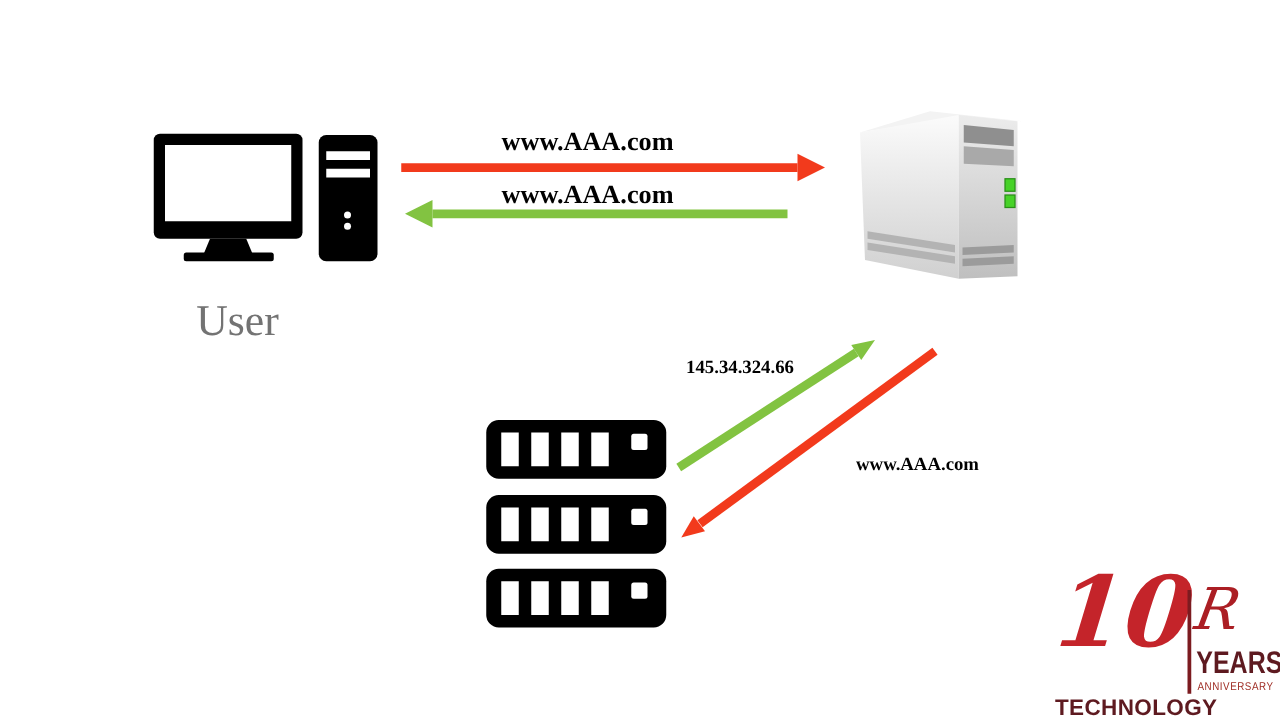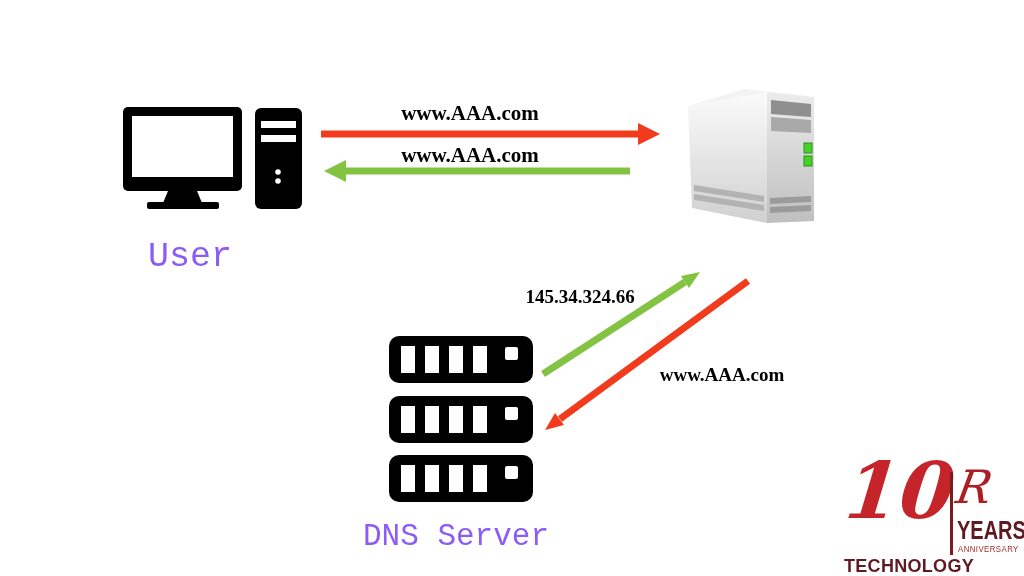--- a/index.html
+++ b/index.html
@@ -3,22 +3,22 @@
 <meta charset="utf-8">
 <style>
   html,body{margin:0;padding:0;background:#ffffff;}
   body{width:1024px;height:576px;overflow:hidden;font-family:"DejaVu Sans",sans-serif;}
   .stage{position:relative;width:996px;height:576px;background:#ffffff;}
   .stage svg{position:absolute;left:0;top:0;}
 
   .lbl{position:absolute;white-space:nowrap;color:#000;}
   .msg-label{font-family:"Liberation Serif","DejaVu Serif",serif;font-weight:bold;}
   .msg-top{font-size:21px;}
-  .msg-diag{font-size:19px;}
-  .node-label{font-family:Liberation Mono, monospace;color:#8b5cf6;}
+  .msg-diag{font-size:15px;margin-left:12px;}
+  .node-label{font-family:Liberation Serif, serif;color:#737373;}
   .center{transform:translateX(-50%);}
 
   
   .logo{position:absolute;left:840px;top:458px;width:184px;height:118px;}
   .logo-num{position:absolute;left:6px;top:-6px;font-family:"DejaVu Serif","Liberation Serif",serif;
             font-style:italic;font-weight:bold;font-size:78px;line-height:1;color:#c4242a;
             transform:skewX(-6deg);}
   .logo-bar{position:absolute;left:110px;top:14px;width:3px;height:83px;background:#7c1b20;}
   .logo-mono{position:absolute;left:117px;top:6px;font-family:"DejaVu Serif",serif;font-style:italic;
              font-size:46px;line-height:1;color:#ab1e24;transform:skewX(-10deg);}
@@ -118,21 +118,20 @@
       <polygon points="545,430 555,413 564,425" fill="#f23a1c"></polygon>
     </g>
   </svg>
 
   <div class="lbl msg-label msg-top center" style="left:470px;top:101px;">www.AAA.com</div>
   <div class="lbl msg-label msg-top center" style="left:470px;top:143px;">www.AAA.com</div>
   <div class="lbl msg-label msg-diag center" style="left:580px;top:286px;">145.34.324.66</div>
   <div class="lbl msg-label msg-diag center" style="left:722px;top:364px;">www.AAA.com</div>
 
   <div class="lbl node-label center" style="left:190px;top:237px;font-size:35px;">User</div>
-  <div class="lbl node-label center" style="left:456px;top:519px;font-size:31px;">DNS Server</div>
 
   <div class="logo">
     <span class="logo-num">10</span>
     <span class="logo-bar"></span>
     <span class="logo-mono">R</span>
     <span class="logo-years">YEARS</span>
     <span class="logo-anniv">ANNIVERSARY</span>
     <span class="logo-brand">TECHNOLOGY LAND</span>
   </div>
 

